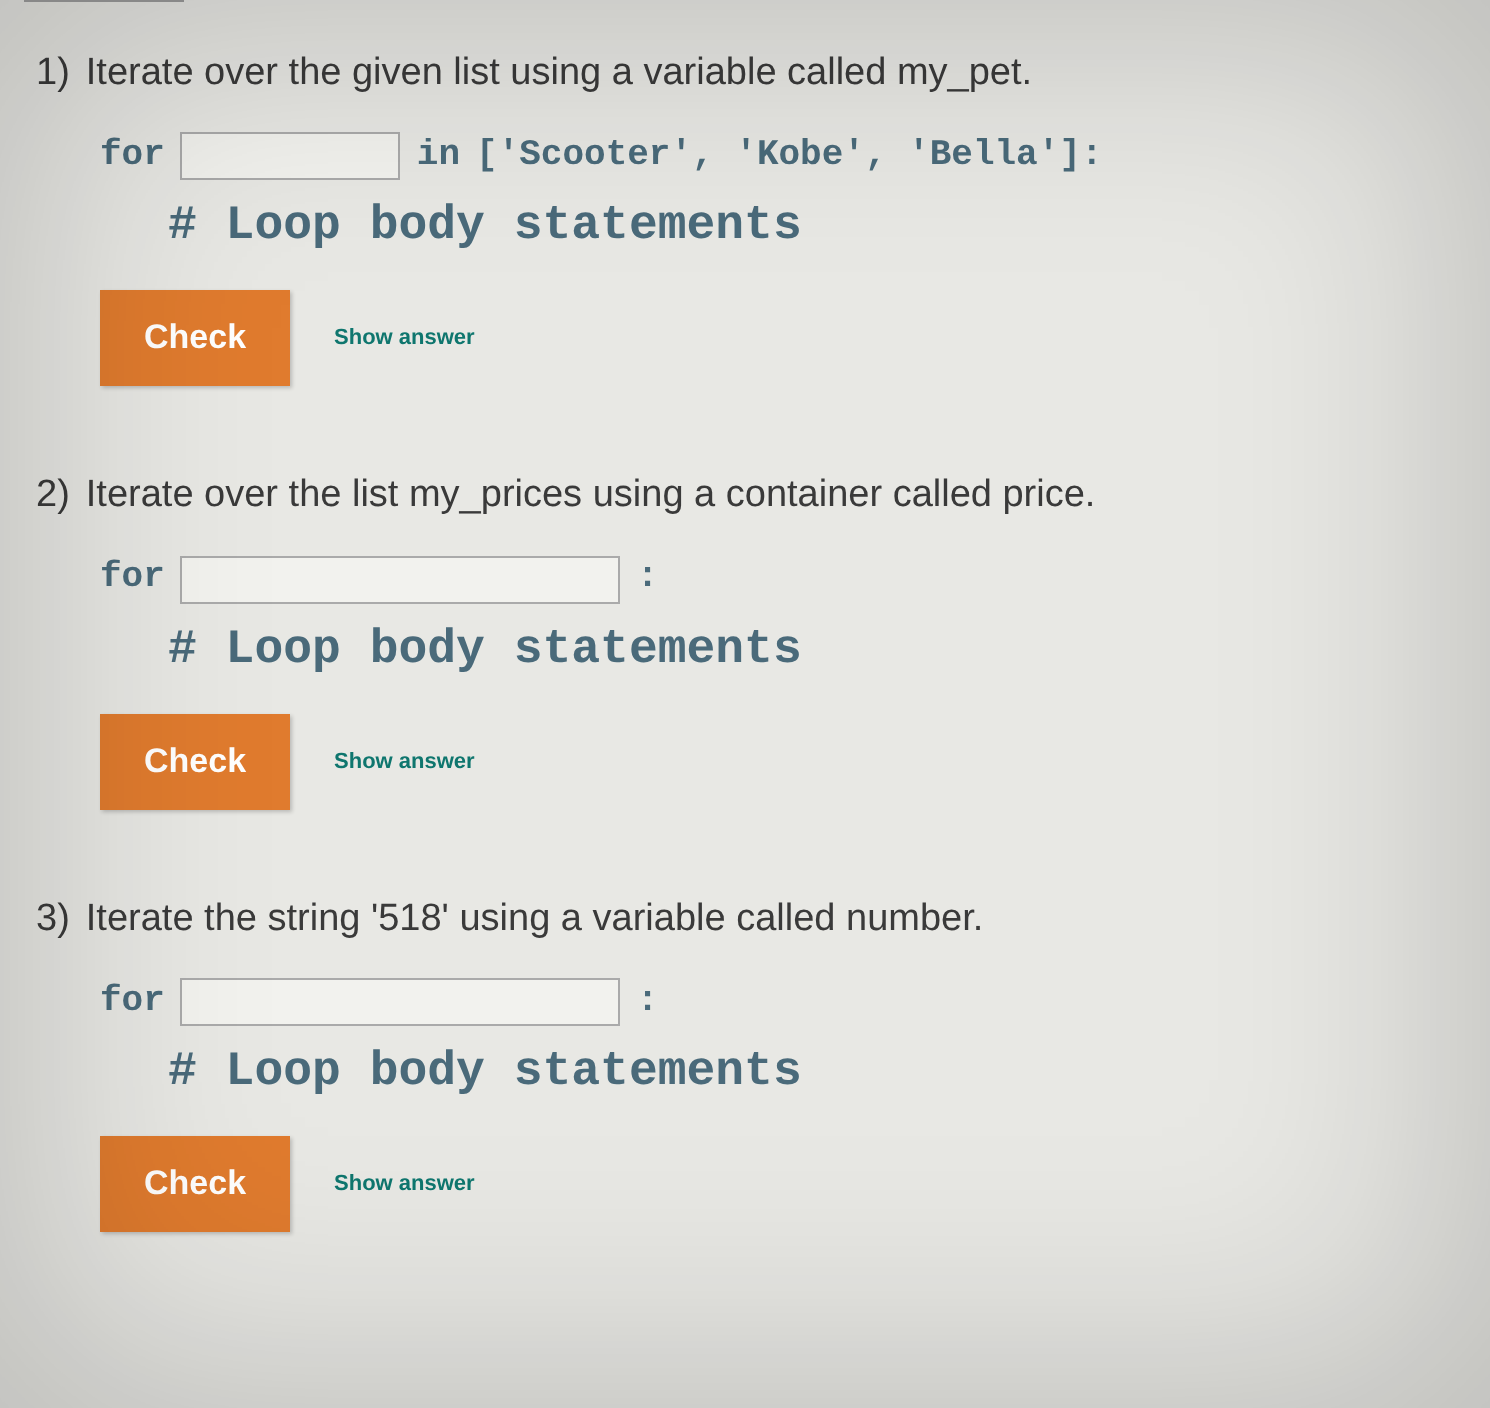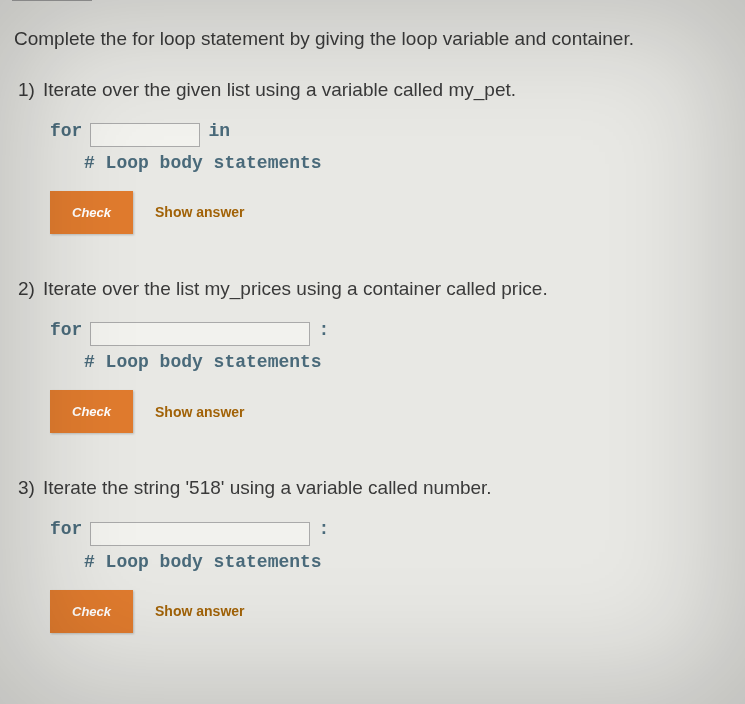--- a/index.html
+++ b/index.html
@@ -53,92 +53,91 @@
     }
     .code-row {
       margin-left: 36px;
       font-family: "Courier New", monospace;
       font-size: 18px;
       font-weight: bold;
       color: #4a6a7a;
       margin-bottom: 6px;
       line-height: 1.8;
       display: flex;
-      align-items: flex-end;
+      align-items: center;
       gap: 8px;
       flex-wrap: wrap;
     }
     .code-row input.blank {
       font-family: "Courier New", monospace;
       font-size: 16px;
       padding: 2px 6px;
       border: 1px solid #aaa;
       background: #f2f2ee;
       height: 24px;
       resize: both;
     }
     .blank-small { width: 110px; }
     .blank-large { width: 220px; }
     .code-comment {
       margin-left: 70px;
       font-family: "Courier New", monospace;
-      font-size: 18px;
+      font-size: 24px;
       font-weight: bold;
       color: #4a6a7a;
       margin-bottom: 18px;
     }
     .action-row {
       margin-left: 36px;
       display: flex;
       align-items: center;
       gap: 22px;
     }
     .check-btn {
       background: #e07b2e;
       color: #ffffff;
       border: none;
       font-weight: bold;
-      font-size: 13px;
+      font-size: 17px;
       padding: 14px 22px;
       cursor: pointer;
       box-shadow: 1px 1px 2px rgba(0,0,0,0.2);
-      font-style: italic;
     }
     .show-answer {
-      color: #a16207;
-      font-size: 14px;
+      color: #0f766e;
+      font-size: 11px;
       font-weight: bold;
       cursor: pointer;
     }
     .vignette::after{
       content:"";
       position:absolute;
       inset:0;
       pointer-events:none;
       box-shadow: inset 0 0 120px 20px rgba(0,0,0,0.18);
     }
   </style>
 </head>
 <body>
 
 <div class="vignette" style="position:absolute;inset:0;"></div>
 <div class="page-top-fragment"></div>
 
 <div class="content">
-  <div class="instructions">Complete the for loop statement by giving the loop variable and container.</div>
 
   <div class="question-block">
     <div class="q-header">
       <span class="q-num">1)</span>
       <span class="q-text">Iterate over the given list using a variable called my_pet.</span>
     </div>
     <div class="code-row">
       <span>for</span>
       <input class="blank blank-small" value="" style="">
       <span>in</span>
+      <span>['Scooter', 'Kobe', 'Bella']:</span>
     </div>
     <div class="code-comment"># Loop body statements</div>
     <div class="action-row">
       <button class="check-btn">Check</button>
       <span class="show-answer">Show answer</span>
     </div>
   </div>
 
   <div class="question-block">
     <div class="q-header">

